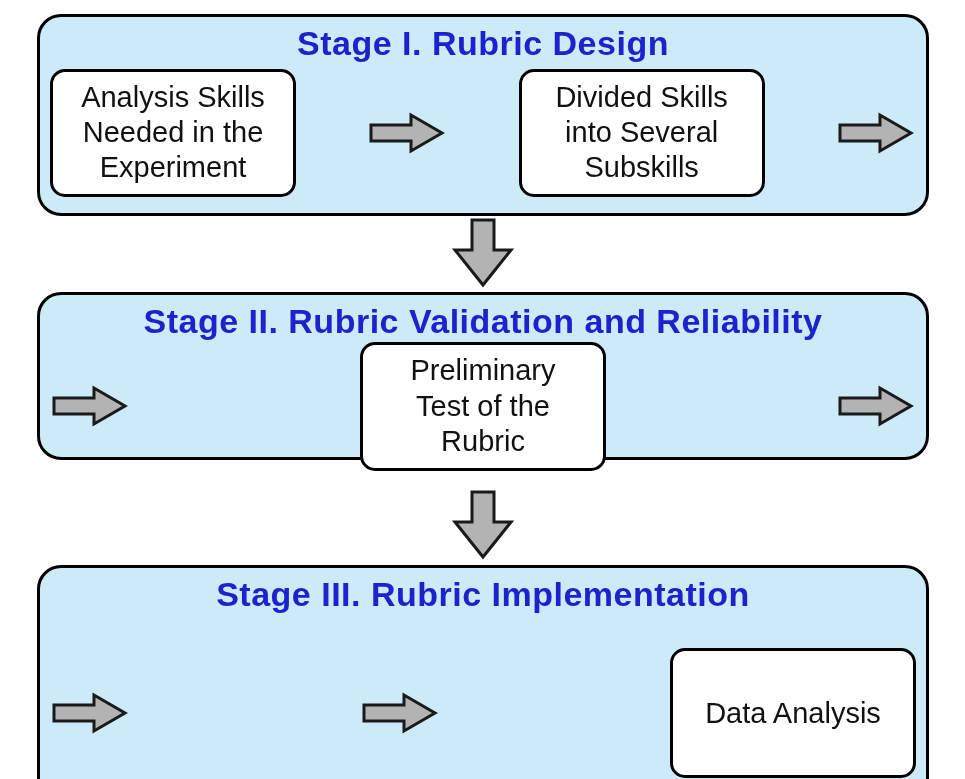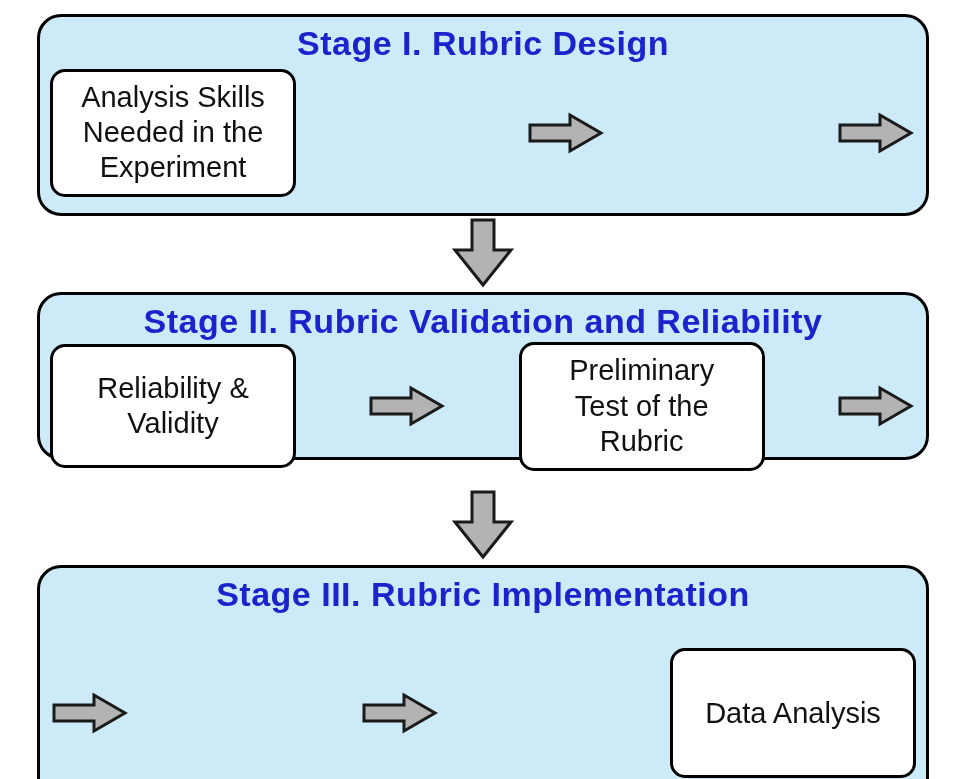--- a/index.html
+++ b/index.html
@@ -95,39 +95,40 @@
     <h2 class="stage-title">Stage I. Rubric Design</h2>
     <div class="boxes">
       <div class="box">Analysis Skills
 Needed in the
 Experiment</div>
       <span class="harrow">
         <svg width="76" height="46" viewBox="0 0 76 46">
             <polygon points="2,15 42,15 42,5 73,23 42,41 42,31 2,31"></polygon>
           </svg>
       </span>
+      <div class="box">Divided Skills
+into Several
+Subskills</div>
       <span class="harrow">
         <svg width="76" height="46" viewBox="0 0 76 46">
             <polygon points="2,15 42,15 42,5 73,23 42,41 42,31 2,31"></polygon>
           </svg>
       </span>
     </div>
   </section>
 
   <span class="varrow varrow-1">
     <svg width="62" height="70" viewBox="0 0 62 70">
         <polygon points="20,2 42,2 42,32 59,32 31,67 3,32 20,32"></polygon>
       </svg>
   </span>
 
   <section class="stage stage-2">
     <h2 class="stage-title">Stage II. Rubric Validation and Reliability</h2>
     <div class="boxes">
-      <div class="box">Reliability &amp;
-Validity</div>
       <span class="harrow">
         <svg width="76" height="46" viewBox="0 0 76 46">
             <polygon points="2,15 42,15 42,5 73,23 42,41 42,31 2,31"></polygon>
           </svg>
       </span>
       <div class="box">Preliminary
 Test of the
 Rubric</div>
       <span class="harrow">
         <svg width="76" height="46" viewBox="0 0 76 46">

